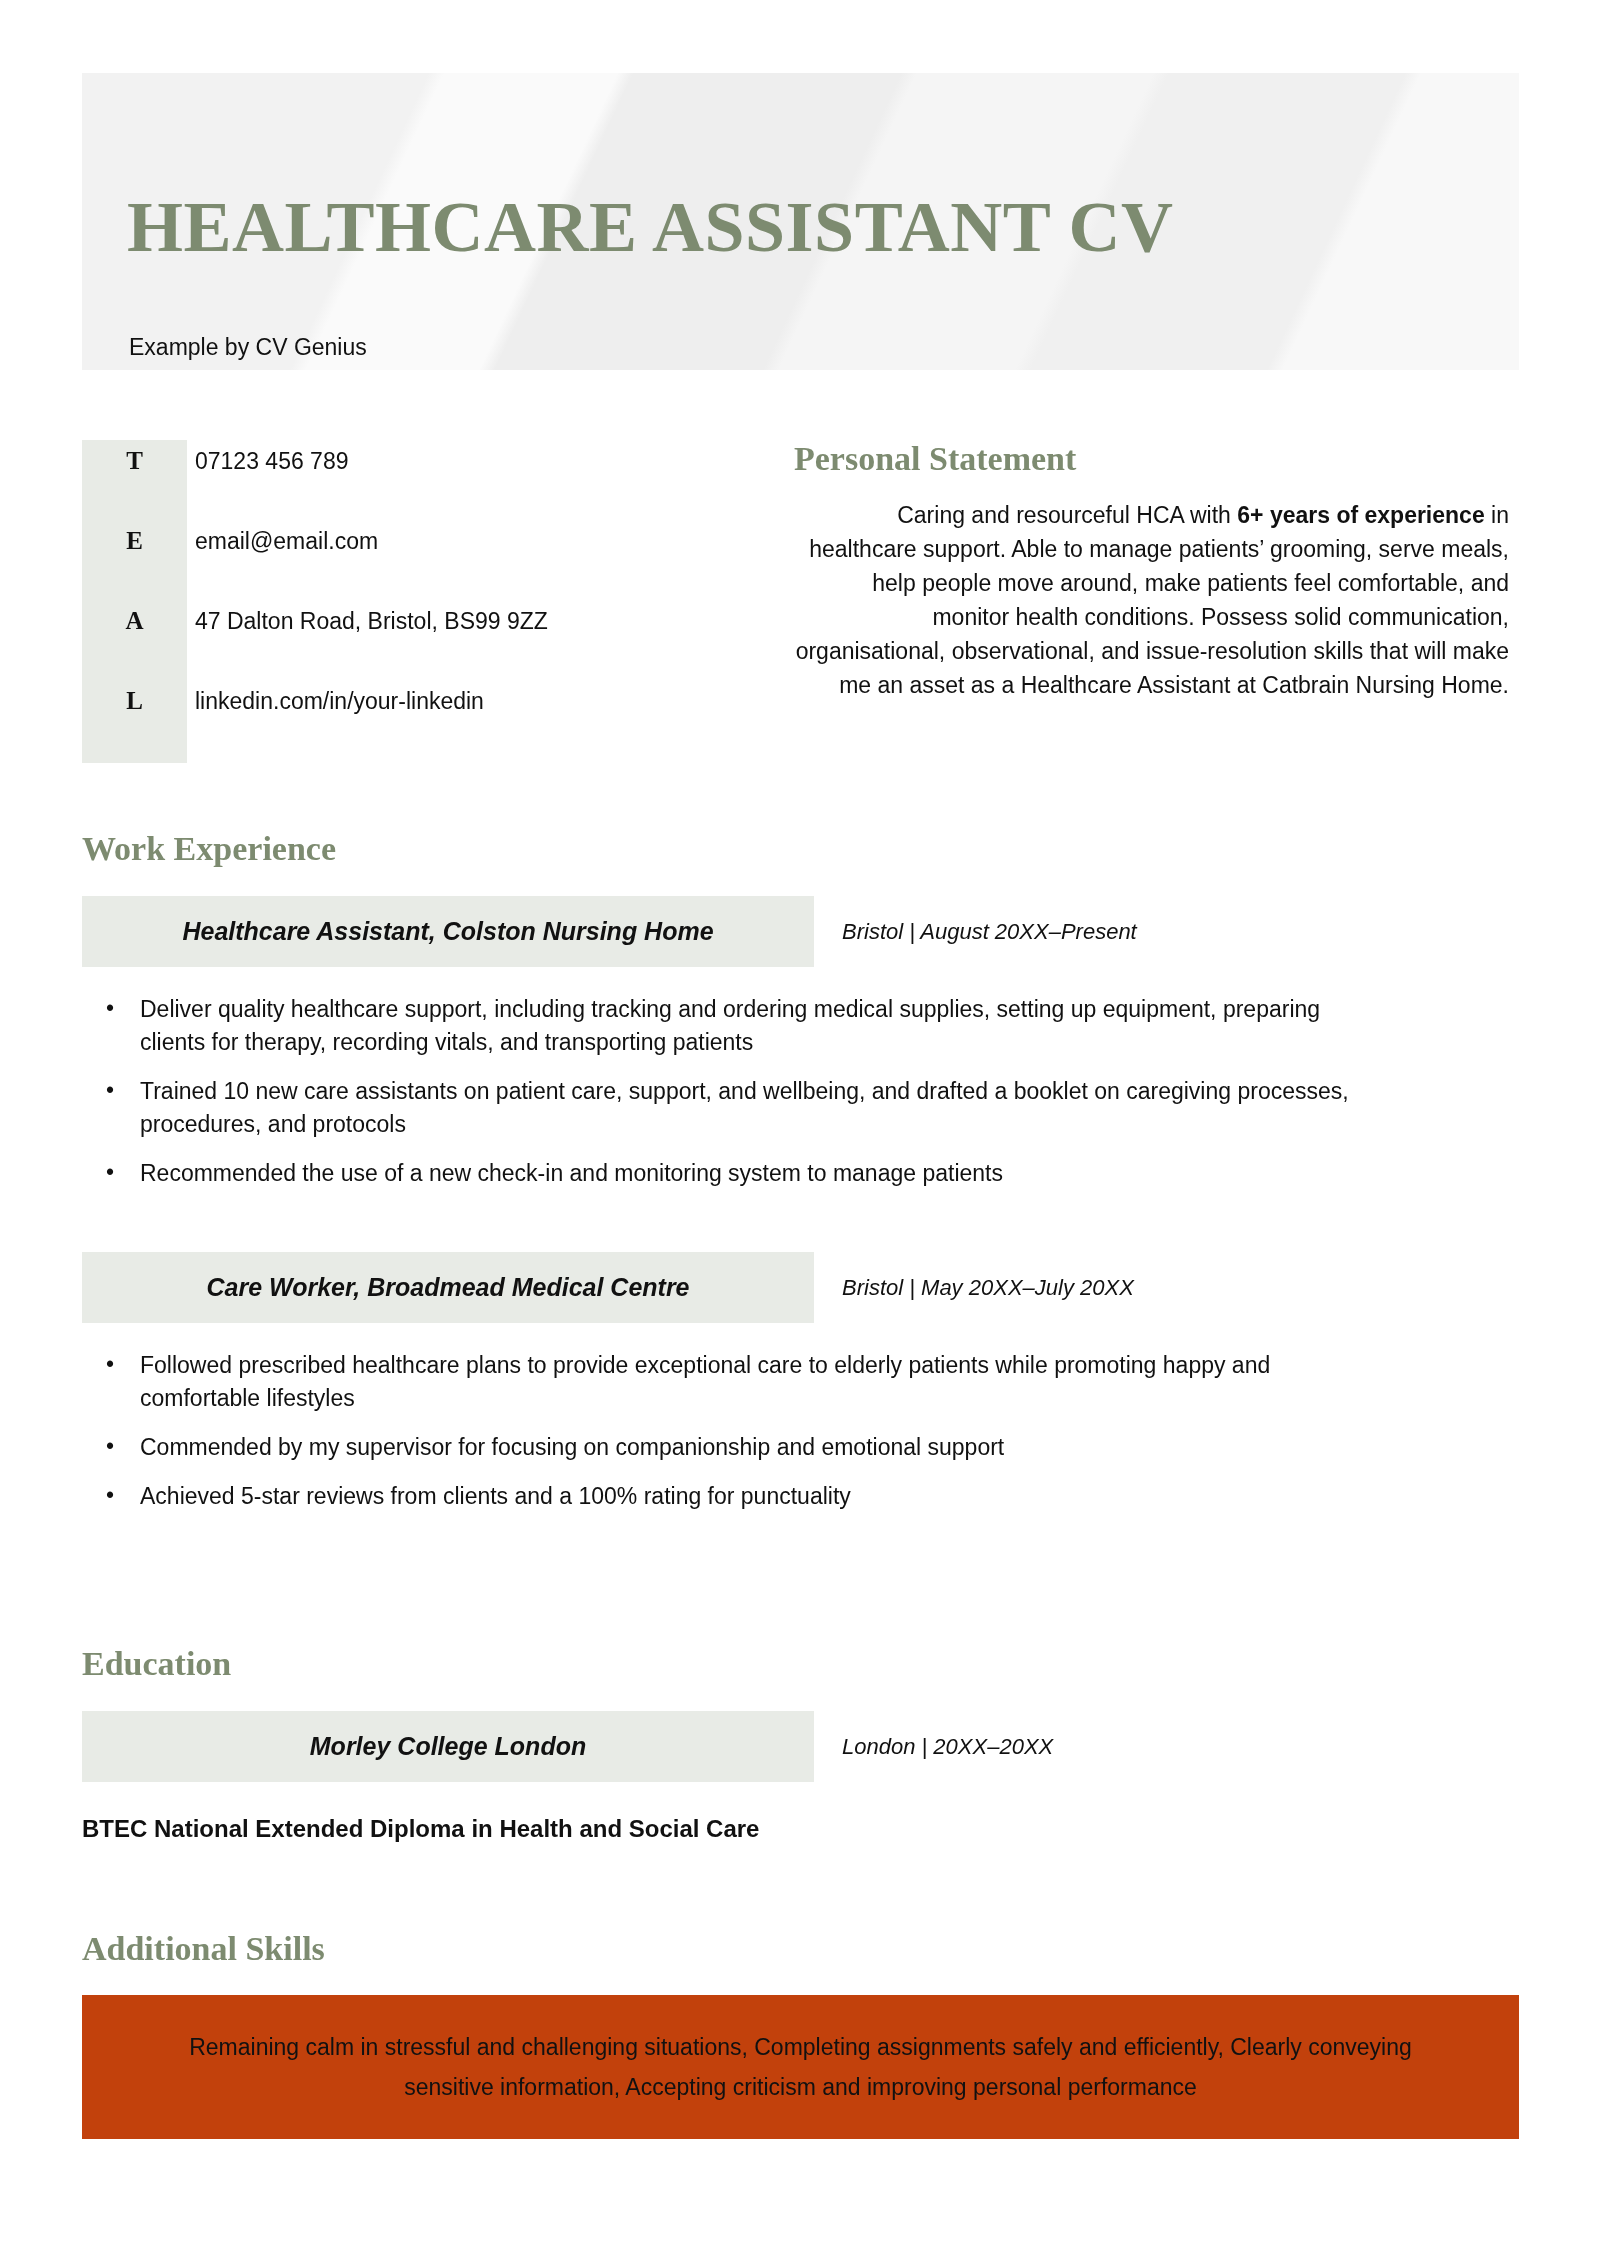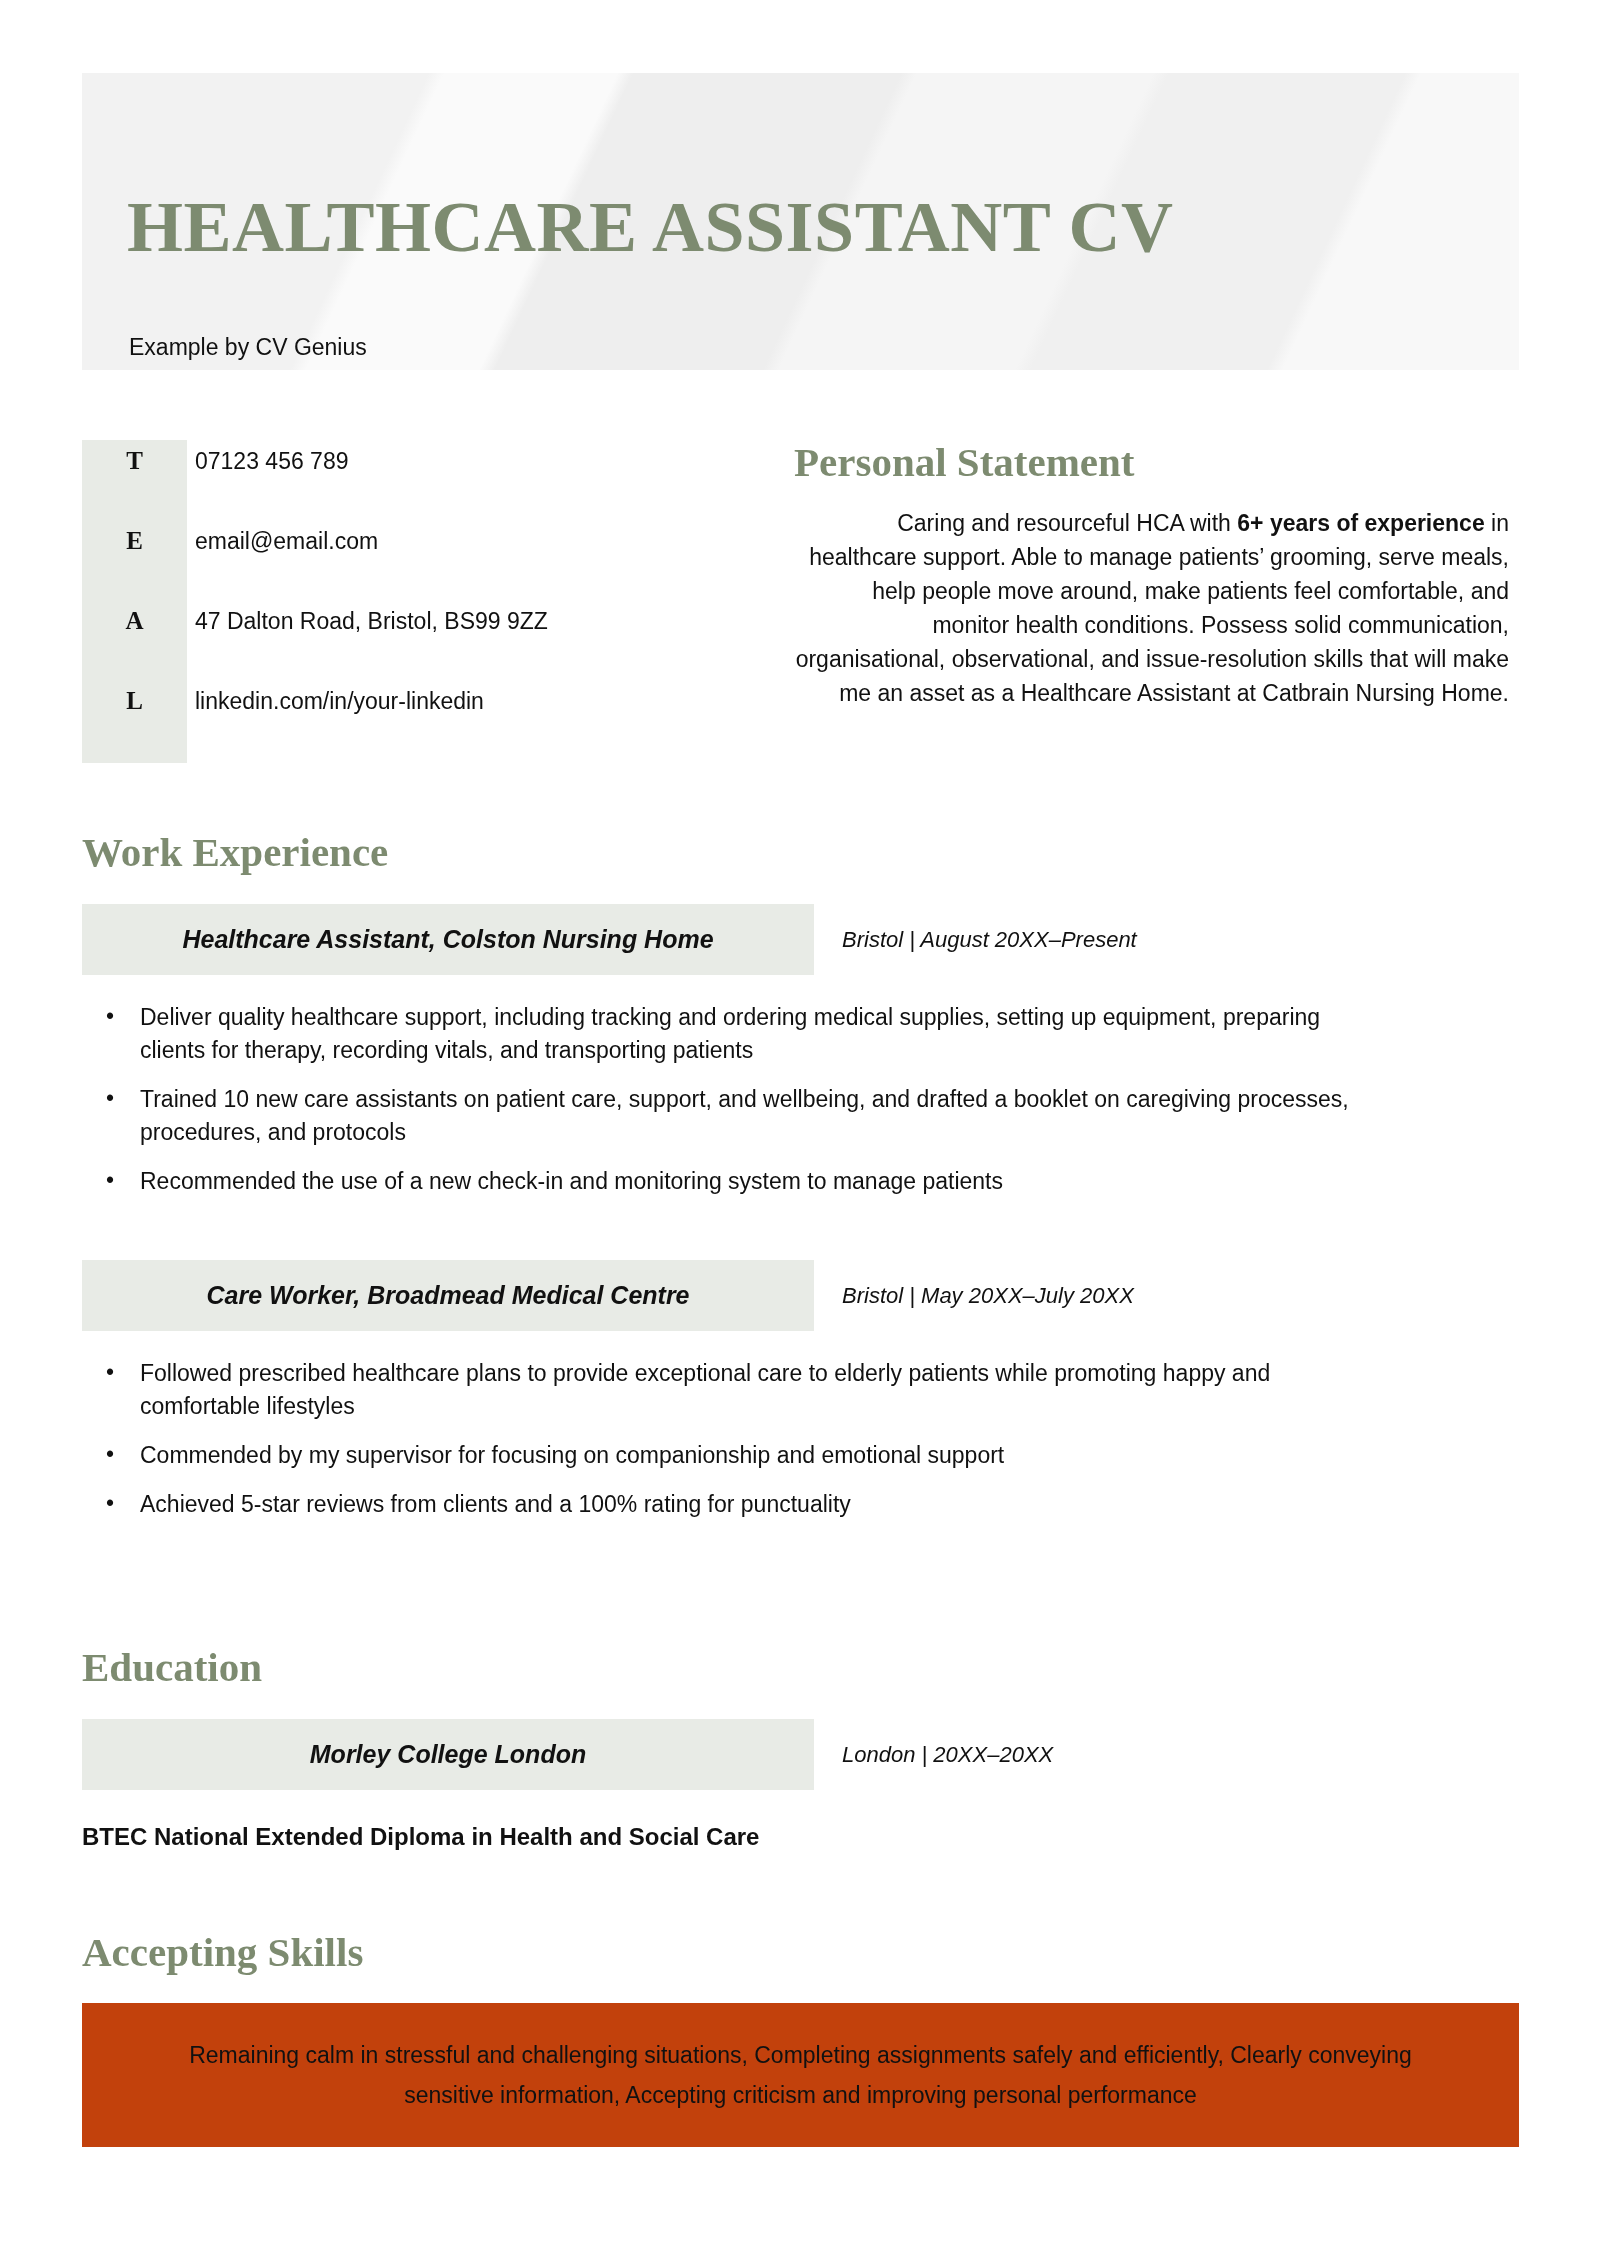--- a/index.html
+++ b/index.html
@@ -112,21 +112,21 @@
 
   
   .statement {
     position: absolute;
     left: 785px;
     top: 440px;
     width: 715px;
   }
   .section-heading {
     font-family: "Liberation Serif", serif;
-    font-size: 41px;
+    font-size: 34px;
     font-weight: 700;
     color: #7d8b70;
     line-height: 1.1;
     margin: 0;
   }
   .statement-body {
     margin-top: 21px;
     font-size: 23px;
     line-height: 34px;
     color: #111111;
@@ -305,19 +305,19 @@
     <div class="entry-header">
       <div class="entry-box">
         <span class="entry-title">Morley College London</span>
       </div>
       <div class="entry-meta">London | 20XX–20XX</div>
     </div>
     <div class="degree-line">BTEC National Extended Diploma in Health and Social Care</div>
   </div>
 
   <div class="section" style="top: 1930px;">
-    <div class="section-heading">Accepting Skills</div>
+    <div class="section-heading">Additional Skills</div>
     <div class="skills-box">
       <div class="skills-text">Remaining calm in stressful and challenging situations, Completing assignments safely and efficiently, Clearly conveying sensitive information, Accepting criticism and improving personal performance</div>
     </div>
   </div>
 
 </div>
 
 </body></html>

